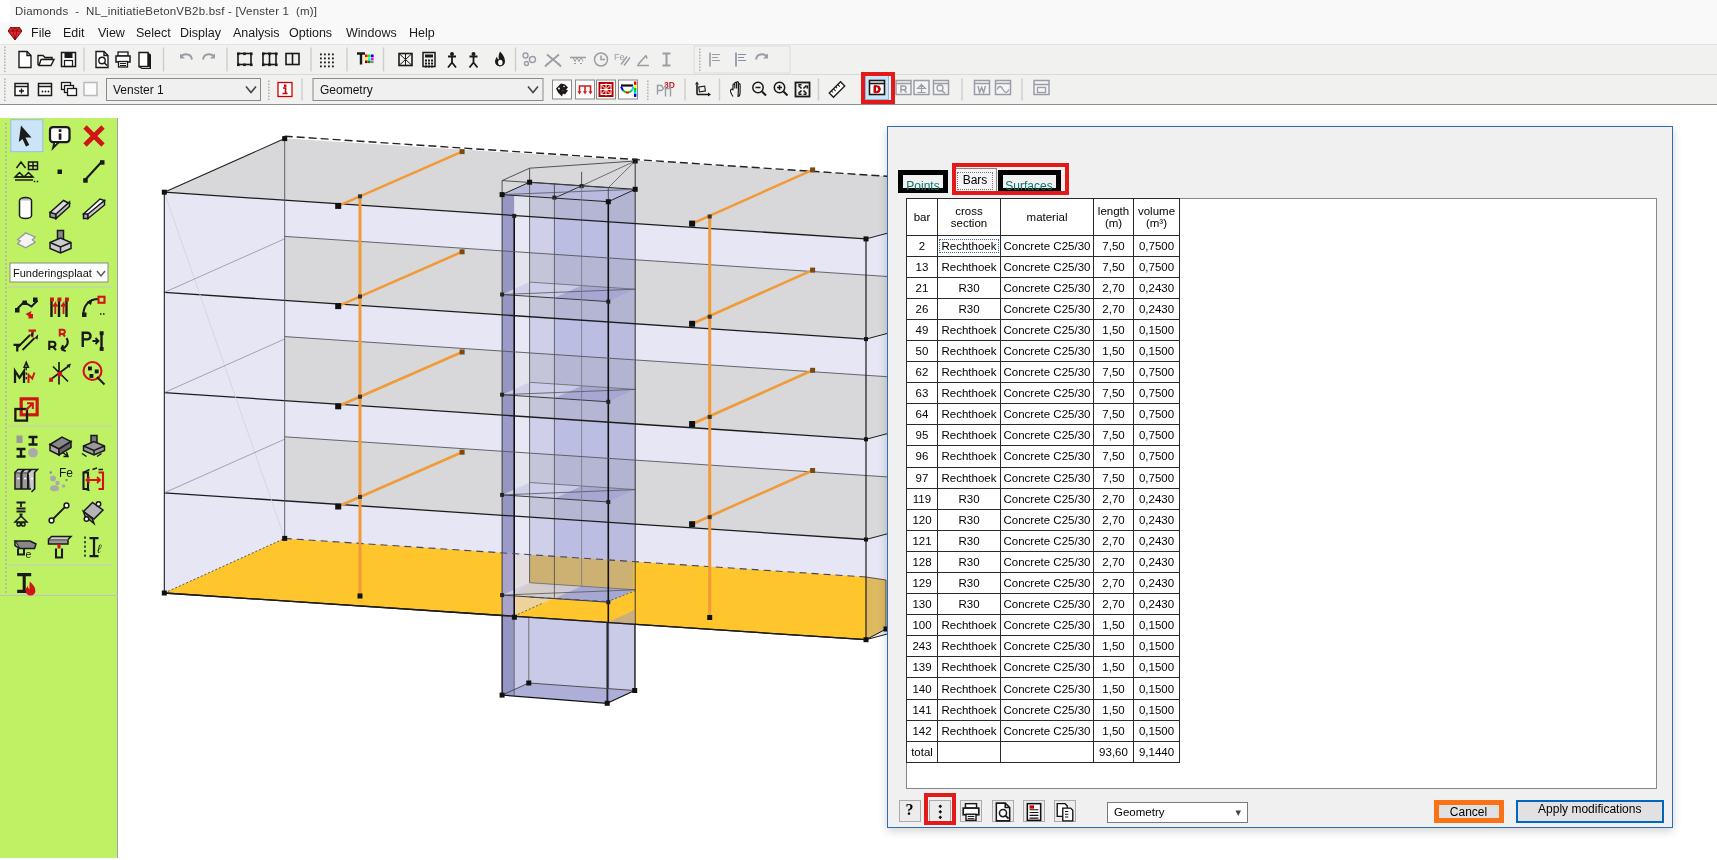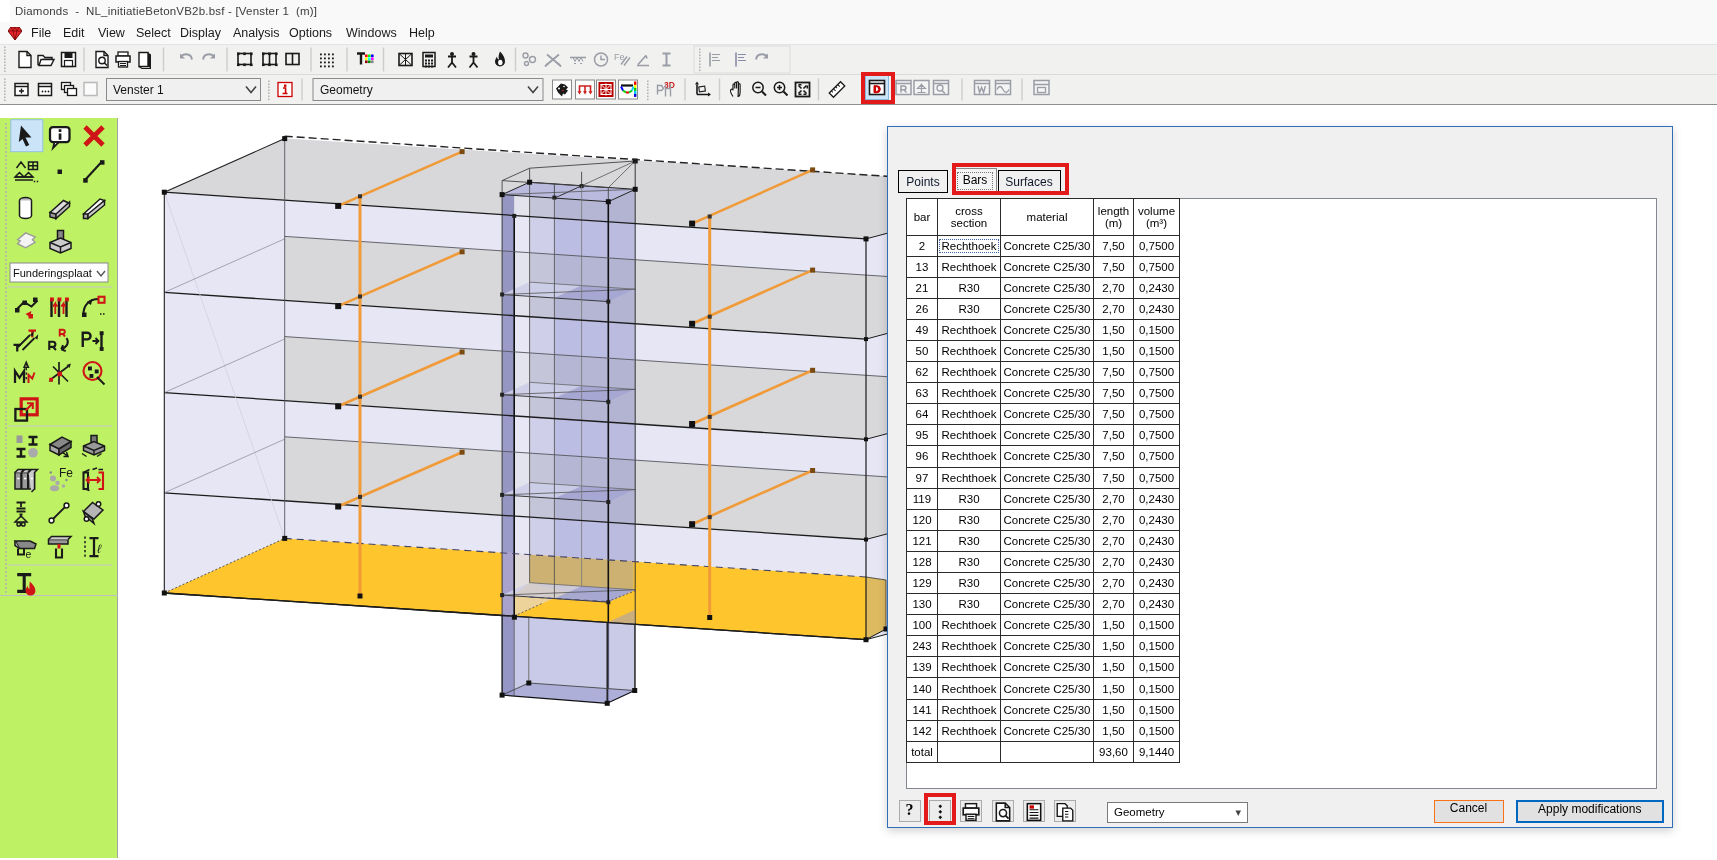--- a/index.html
+++ b/index.html
@@ -10,34 +10,34 @@
 #tb1 { left:0; top:44px; width:1717px; height:31px; background:#f1f1f0; border-top:1px solid #e3e3e3; border-bottom:1px solid #dadada;}
 #tb2 { left:0; top:75px; width:1717px; height:30px; background:#f1f1f0; border-bottom:1px solid #8e8e8e; }
 #leftbar { left:0; top:118px; width:118px; height:740px; background:#bef264; border-right:1px solid #a3a3a3; }
 #lbicons { position:absolute; left:0; top:0; width:118px; height:478px; border-bottom:1px solid #c0c0c0; }
 #model { left:0; top:0; width:1717px; height:860px; z-index:1; pointer-events:none; }
 .chrome { z-index:10; }
 #dialog { left:887px; top:126px; width:786px; height:702px; background:#f0f0f0; border:1px solid #2f6eb5; z-index:20; box-shadow:0 3px 9px rgba(0,0,0,0.18); }
 #dtitle { position:absolute; left:0; top:0; width:100%; height:30px; background:#0078d7; }
 #dtitle .t { position:absolute; left:13px; top:7px; color:#fff; font-size:13px; }
 .wbtn { position:absolute; top:0; width:44px; height:30px; color:#fff; font-size:13px; text-align:center; line-height:30px; }
-.tab { position:absolute; top:42.5px; height:23px; background:#f0f0f0; border:1px solid #000000; font-size:12px; text-align:center; color:#0f172a; line-height:22px; }
+.tab { position:absolute; top:42.5px; height:23px; background:#f0f0f0; border:5px solid #000000; font-size:12px; text-align:center; color:#0f766e; line-height:22px; }
 #tabbars { position:absolute; left:65px; top:40.5px; width:44px; height:25px; background:#f4f4f4; border:1px solid #888; border-bottom:1px solid #f0f0f0; z-index:2; font-size:12px; text-align:center; line-height:23px;}
 #tabbars i { position:absolute; left:3px; top:3px; right:3px; bottom:2px; border:1px dotted #777; font-style:normal; }
 #tpanel { position:absolute; left:18px; top:71px; width:751px; height:591px; background:#fff; border:1px solid #828790; }
 table { border-collapse:collapse; position:absolute; left:-1px; top:-1px; }
 th,td { border:1px solid #2a2a2a; font-weight:normal; font-size:11.5px; text-align:center; padding:0; color:#000; }
 th { height:36.5px; }
 td { height:21.1px; }
 .selcell { outline:1px dotted #3a66a8; outline-offset:-1px; padding:1px 3px; }
 .fbtn { position:absolute; top:672.5px; width:22px; height:22px; background:#ececec; border:1px solid #ababab; text-align:center; }
 .fbtn svg { margin-top:1px; }
 #geocombo { position:absolute; left:219px; top:675px; width:141px; height:21px; background:#fff; border:1px solid #7a7a7a; font-size:11.5px; padding:3px 0 0 6px; }
 #geocombo .chev { position:absolute; right:6px; top:3px; color:#444; font-size:11px; }
-.btn { position:absolute; top:672.5px; height:23.5px; background:#e1e1e1; border:1px solid #f97316; font-size:12px; text-align:center; }
+.btn { position:absolute; top:672.5px; height:23.5px; background:#e1e1e1; border:5px solid #f97316; font-size:12px; text-align:center; }
 .redrect { position:absolute; border:4.5px solid #e21a1a; z-index:30; }
 </style></head>
 <body>
 <svg id="model" class="abs" viewBox="0 0 1717 860">
 <polygon points="164.3,192.2 284.7,138.6 890.0,176.5 890.0,633.3 866.0,639.7 164.3,593.0" fill="#e6e6f4"></polygon>
 <polygon points="164.3,192.2 284.7,138.6 890.0,176.5 890.0,232.5 866.0,238.9 164.3,192.2" fill="#d8d8da"></polygon>
 <polygon points="284.7,236.4 890.0,276.7 890.0,332.7 866.0,339.1 284.7,300.4" fill="#d8d8da"></polygon>
 <polygon points="284.7,336.6 890.0,376.9 890.0,432.9 866.0,439.3 284.7,400.6" fill="#d8d8da"></polygon>
 <polygon points="284.7,436.8 890.0,477.1 890.0,533.1 866.0,539.5 284.7,500.8" fill="#d8d8da"></polygon>
 <polygon points="502.1,194.6 554.4,198.2 554.4,598.6 502.1,595.1" fill="rgba(158,160,215,0.32)"></polygon>

